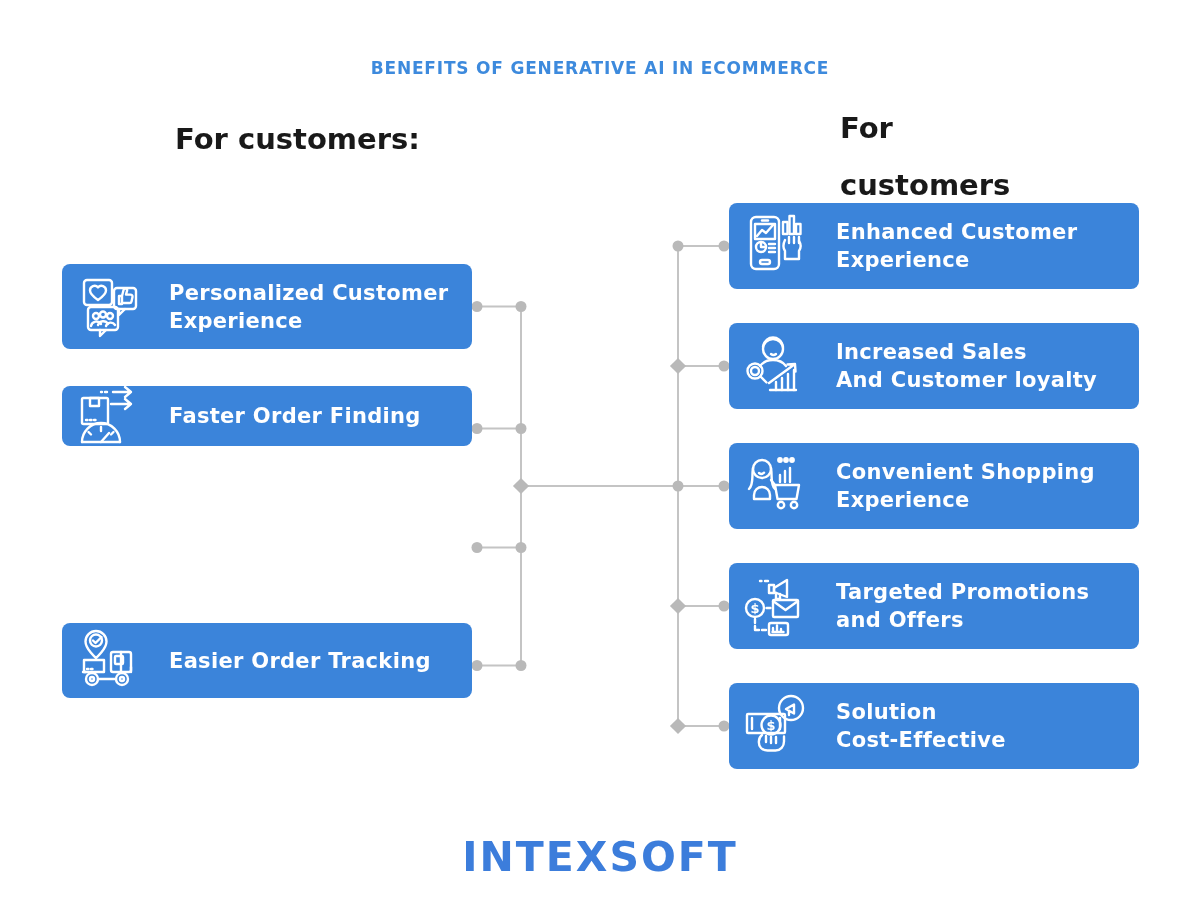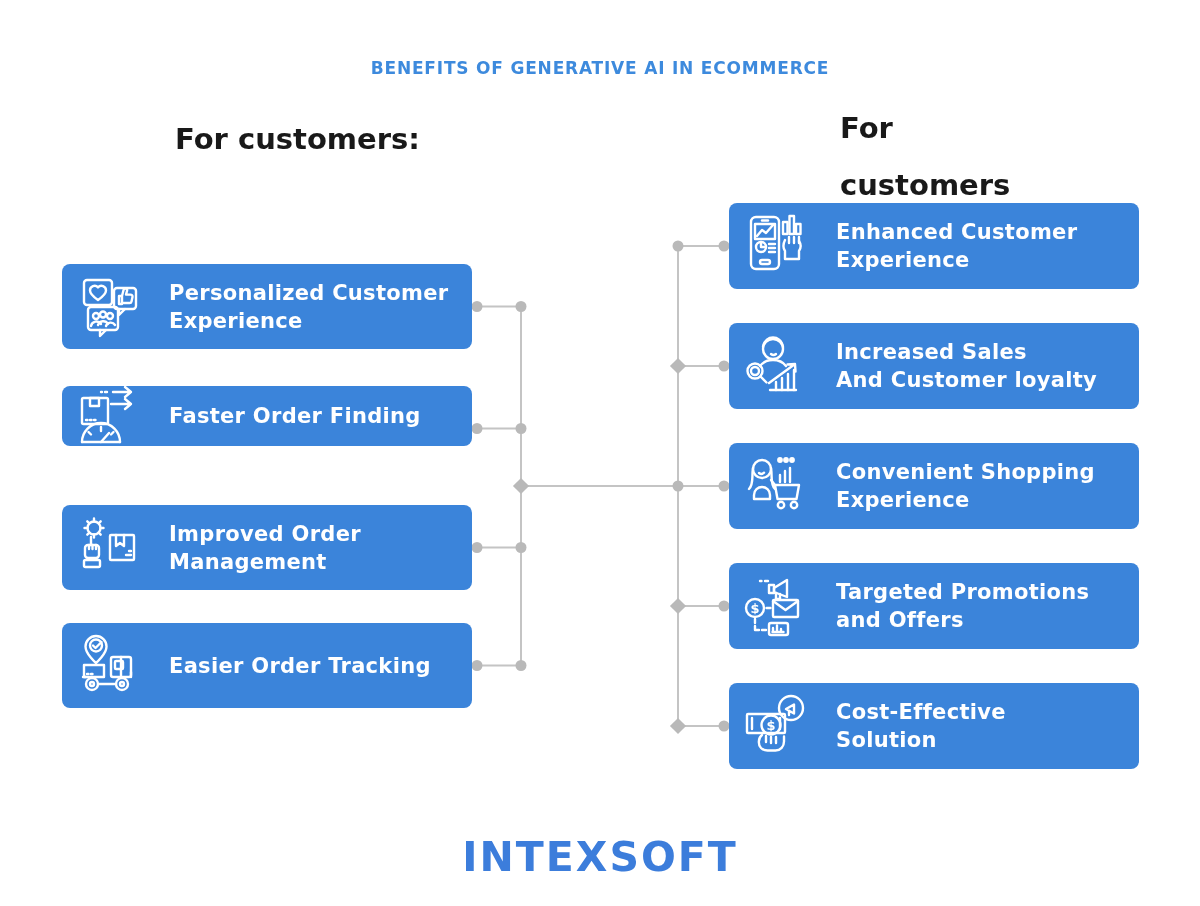--- a/index.html
+++ b/index.html
@@ -129,43 +129,22 @@
         <path d="M26 60l8-9"></path>
       </g>
         </svg>
     </span>
     <div class="label">
       <span>Faster Order Finding</span>
       <span></span>
     </div>
   </div>
 
-  <div class="card" style="left:62px;top:505px;height:85px">
-    <span class="icon">
-      <svg viewBox="0 0 68 68">
-          <g stroke="#fff" fill="none" stroke-width="2.4" stroke-linecap="round" stroke-linejoin="round">
-        <circle cx="19" cy="14" r="6.5"></circle>
-        <path d="M19 4.5v3M19 20.5v3M9.5 14h3M25.5 14h3M12.3 7.3l2.1 2.1M25.7 7.3l-2.1 2.1M12.3 20.7l2.1-2.1M25.7 20.7l-2.1-2.1"></path>
-        <path d="M16 23v8"></path>
-        <rect x="10" y="31" width="14" height="13" rx="3"></rect>
-        <path d="M14 31v4M17.5 31v4M21 31v4"></path>
-        <rect x="9" y="46" width="16" height="7" rx="1.5"></rect>
-        <rect x="35" y="21" width="24" height="25" rx="1"></rect>
-        <path d="M41 21v11l4-3 4 3V21"></path>
-        <path d="M51 41h5M54 37h2"></path>
-      </g>
-        </svg>
-    </span>
-    <div class="label">
-      <span>Improved Order</span>
-      <span>Management</span>
-    </div>
-  </div>
-
-  <div class="card" style="left:62px;top:623px;height:85px">
+
+  <div class="card" style="left:62px;top:623px;height:75px">
     <span class="icon">
       <svg viewBox="0 0 68 68">
           <g stroke="#fff" fill="none" stroke-width="2.4" stroke-linecap="round" stroke-linejoin="round">
         <path d="M21 4a10.5 10.5 0 0 1 10.5 10.5C31.5 22 21 31 21 31S10.5 22 10.5 14.5A10.5 10.5 0 0 1 21 4z"></path>
         <circle cx="21" cy="13.5" r="6"></circle>
         <path d="M18 13.5l2.5 2.5 6-6"></path>
         <rect x="36" y="25" width="20" height="20" rx="2"></rect>
         <path d="M46 25v20"></path>
         <rect x="40" y="29" width="8" height="8" rx="1"></rect>
         <rect x="9" y="33" width="20" height="12"></rect>
@@ -290,20 +269,20 @@
         <rect x="5" y="22" width="38" height="19" rx="1"></rect>
         <path d="M10 26v11M38 26v11"></path>
         <circle cx="29" cy="33" r="9.5"></circle>
         <path d="M20 43c-4 3-4 10-1 13 2 2 4 2.5 6.5 2.5h8c5 0 8.5-4 8.5-9v-5"></path>
         <path d="M24 44v6M29 45v6M34 45v6"></path>
       </g>
       <text x="29" y="38" font-size="13" font-weight="bold" text-anchor="middle" fill="#fff" font-family="DejaVu Sans, sans-serif">$</text>
         </svg>
     </span>
     <div class="label">
+      <span>Solution</span>
       <span>Cost-Effective</span>
-      <span>Solution</span>
     </div>
   </div>
 
   <div class="logo">INTEXSOFT</div>
 
 </div>
 
 </body></html>

